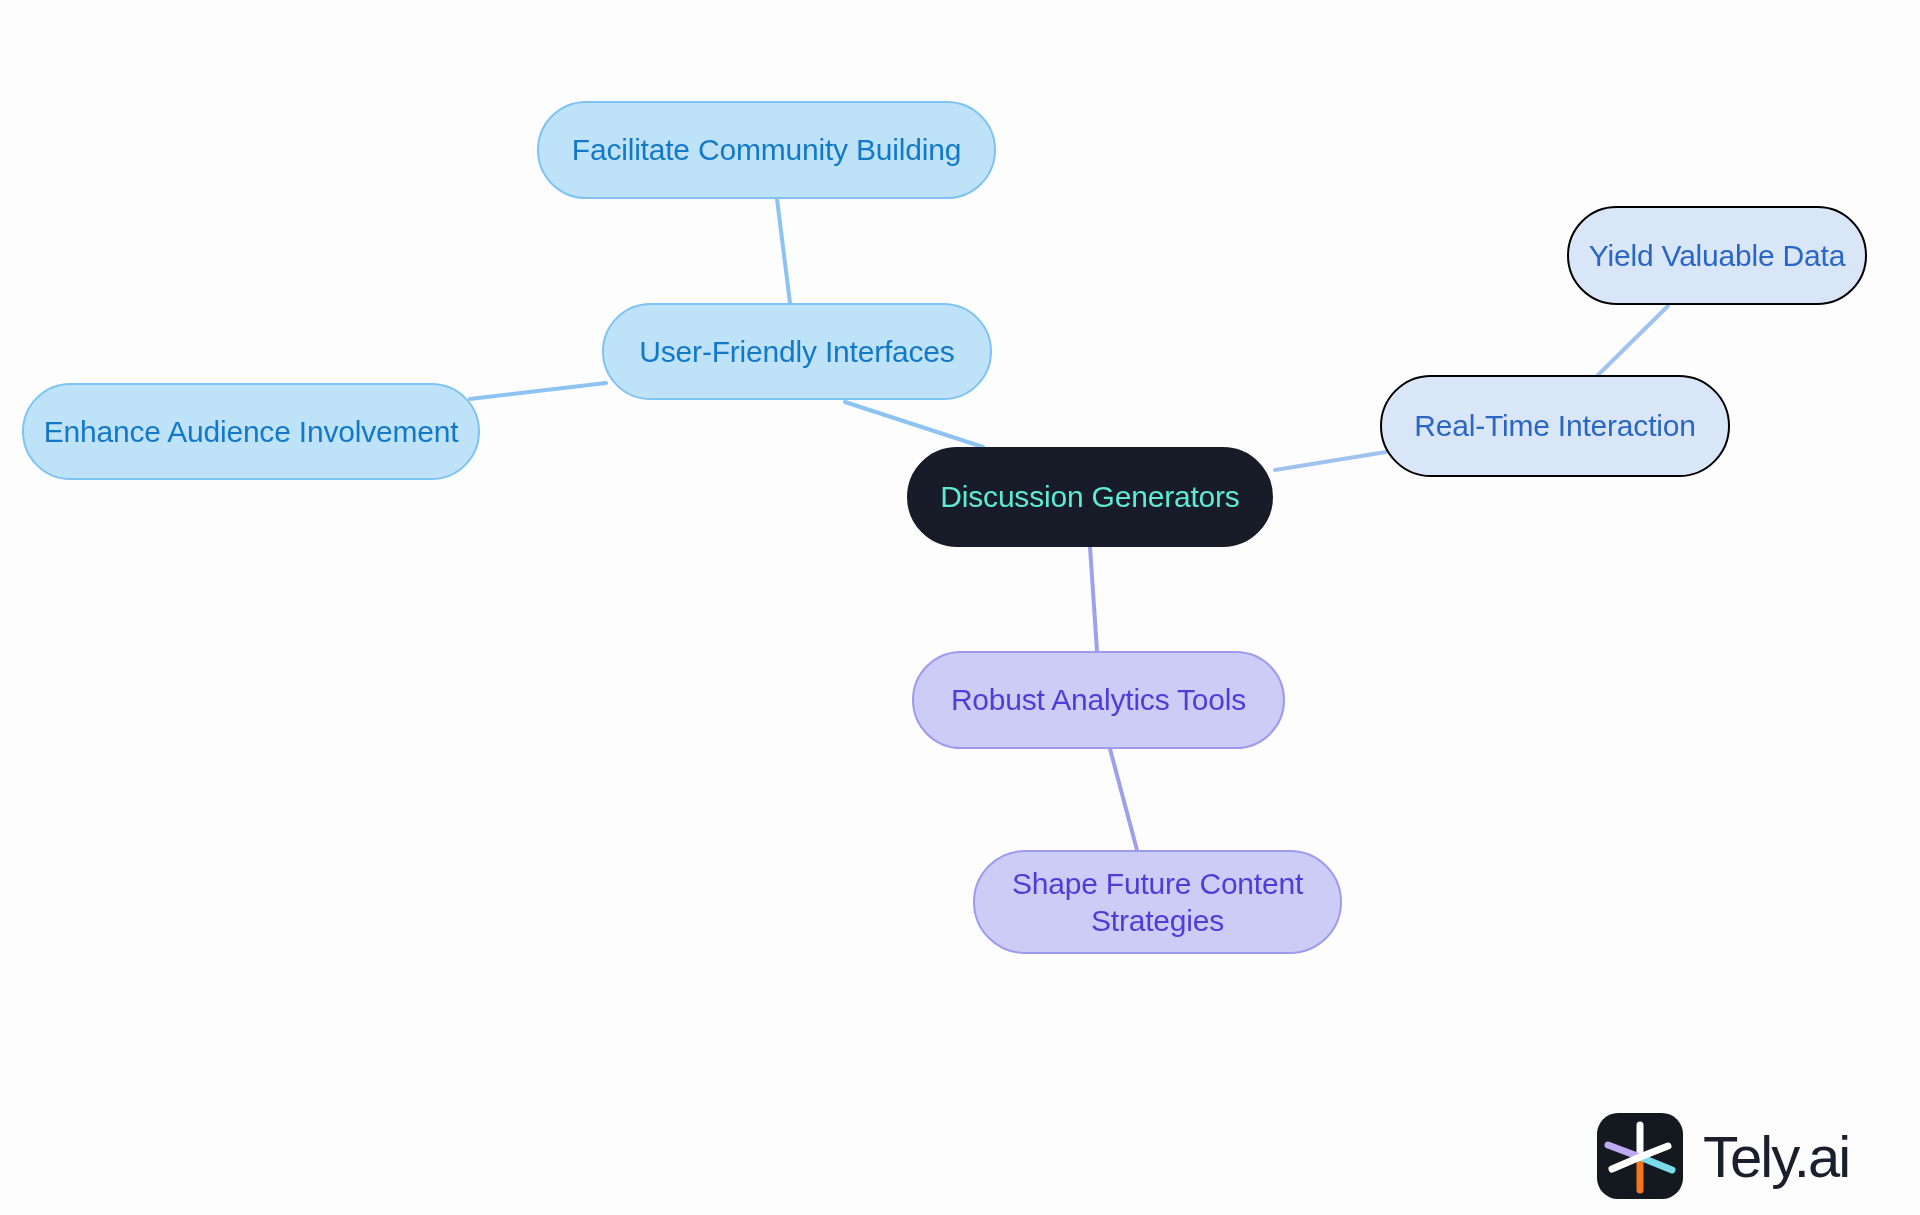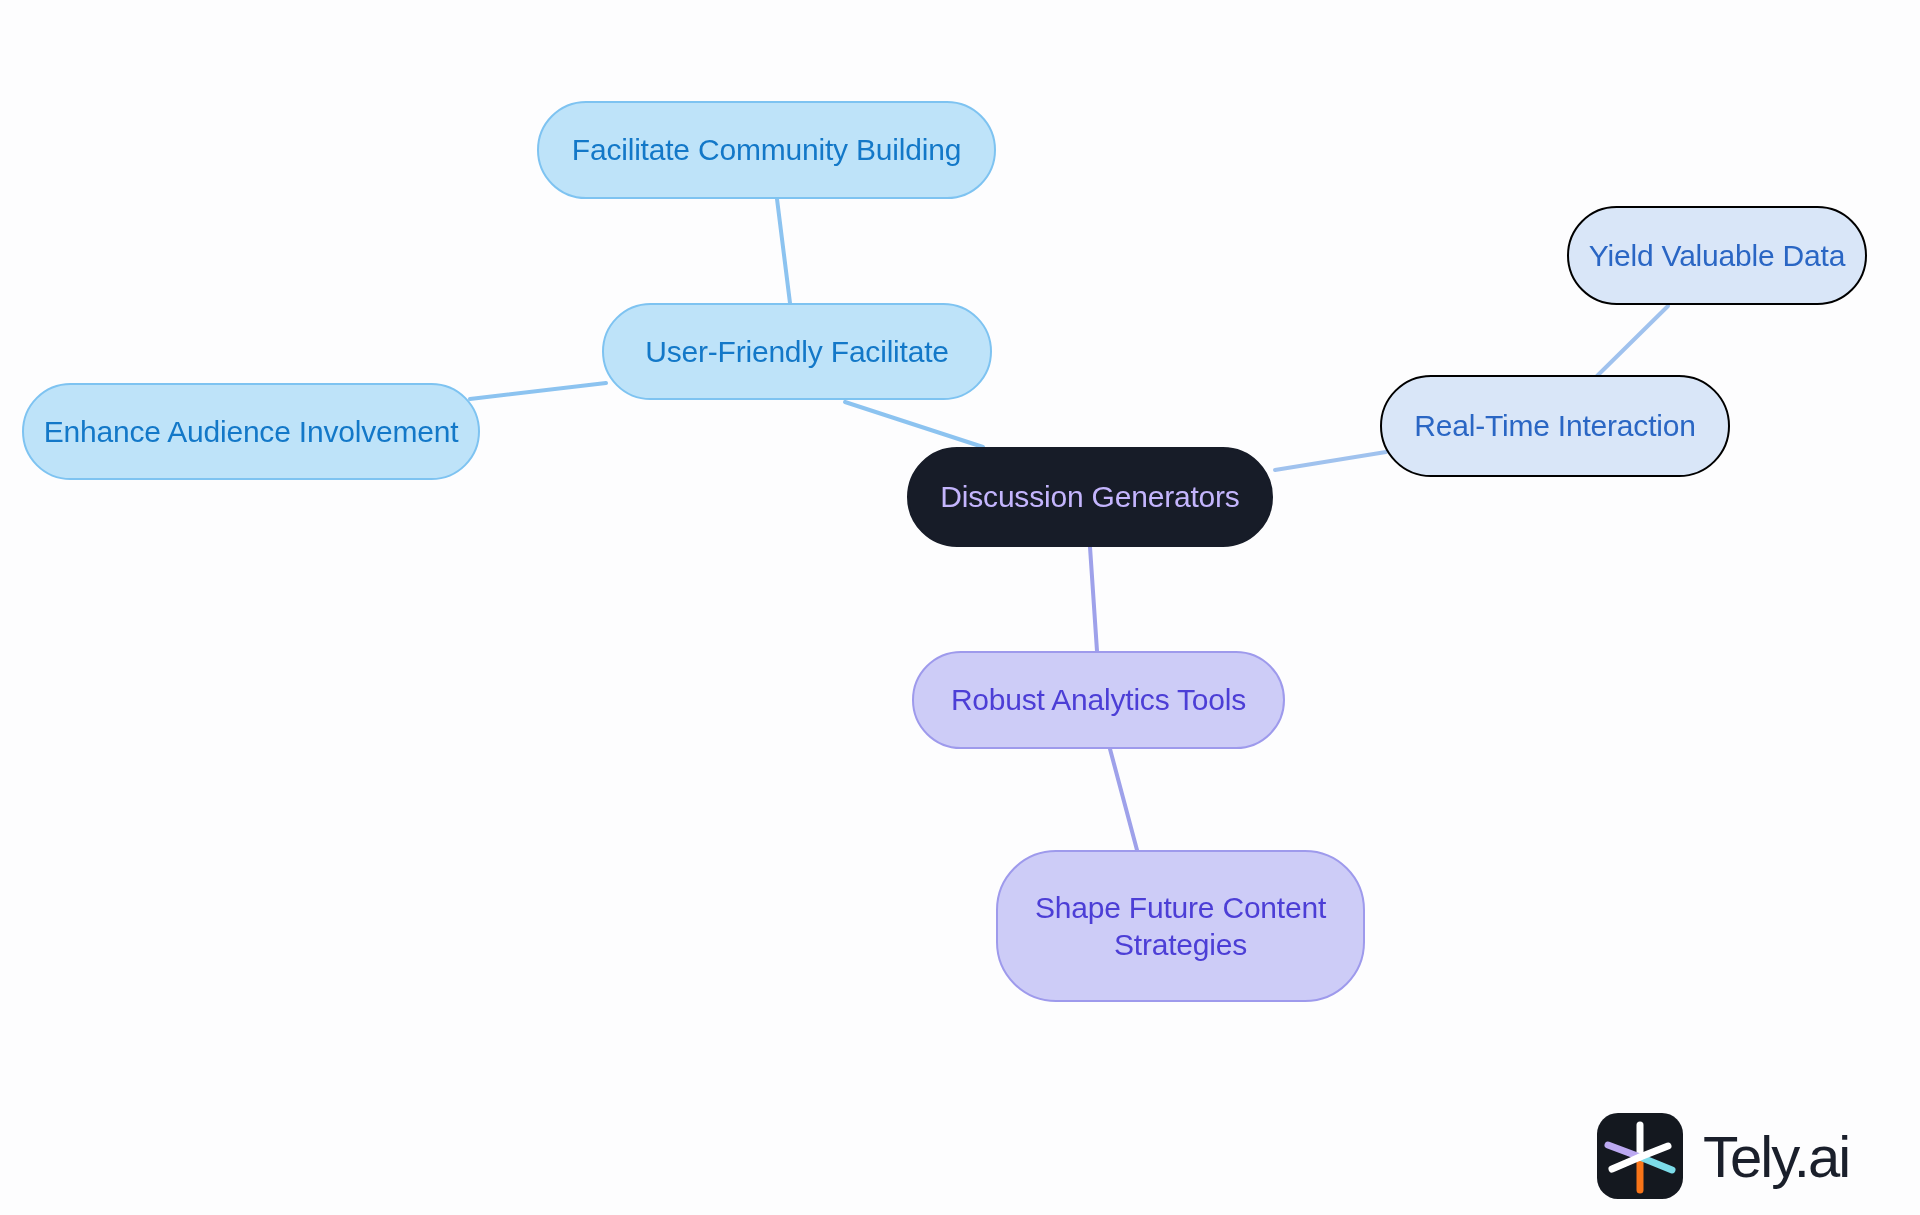--- a/index.html
+++ b/index.html
@@ -19,30 +19,30 @@
     border-radius:60px;
     font-size:30px;
     font-weight:500;
     letter-spacing:-0.2px;
     line-height:1.25;
     padding:13px 18px;
   }
   .sky   {background:#BEE3F9;border:2px solid #7EC3F1;color:#1378C8;}
   .pale  {background:#D9E6F8;border:2px solid #000000;color:#2A66C4;}
   .violet{background:#CDCCF7;border:2px solid #9E9AEC;color:#4C3ED6;}
-  .dark  {background:#171C28;border:2px solid #171C28;color:#c4b5fd;}
+  .dark  {background:#171C28;border:2px solid #171C28;color:#5eead4;}
 
   #n-facilitate{left:537px;top:101px;width:459px;height:98px;}
   #n-user      {left:602px;top:303px;width:390px;height:97px;}
   #n-enhance   {left:22px; top:383px;width:458px;height:97px;}
   #n-yield     {left:1567px;top:206px;width:300px;height:99px;}
   #n-realtime  {left:1380px;top:375px;width:350px;height:102px;}
   #n-discussion{left:907px;top:447px;width:366px;height:100px;}
   #n-robust    {left:912px;top:651px;width:373px;height:98px;}
-  #n-shape     {left:996px;top:850px;width:369px;height:152px;}
+  #n-shape     {left:973px;top:850px;width:369px;height:104px;}
 
   .logo{
     position:absolute;left:1597px;top:1113px;
     display:flex;align-items:center;gap:20px;
   }
   .logo .wordmark{
     font-size:58px;
     font-weight:500;
     color:#1A1F2B;
     letter-spacing:-2px;
@@ -61,21 +61,21 @@
     <line x1="1597" y1="376" x2="1668" y2="306" stroke="#A0C2EE" stroke-width="4" stroke-linecap="round"></line>
     <line x1="1090" y1="547" x2="1097" y2="651" stroke="#9EA1EA" stroke-width="4" stroke-linecap="round"></line>
     <line x1="1110" y1="749" x2="1137" y2="850" stroke="#9EA1EA" stroke-width="4" stroke-linecap="round"></line>
   </svg>
 
   <div class="node sky" id="n-facilitate">
     <span>Facilitate Community Building</span>
   </div>
 
   <div class="node sky" id="n-user">
-    <span>User-Friendly Facilitate</span>
+    <span>User-Friendly Interfaces</span>
   </div>
 
   <div class="node sky" id="n-enhance">
     <span>Enhance Audience Involvement</span>
   </div>
 
   <div class="node pale" id="n-yield">
     <span>Yield Valuable Data</span>
   </div>
 

